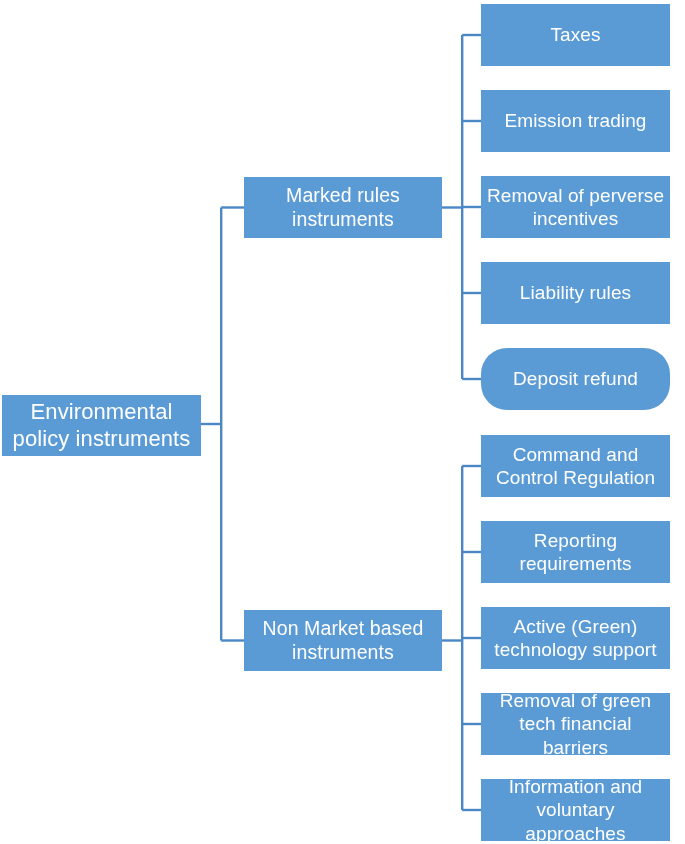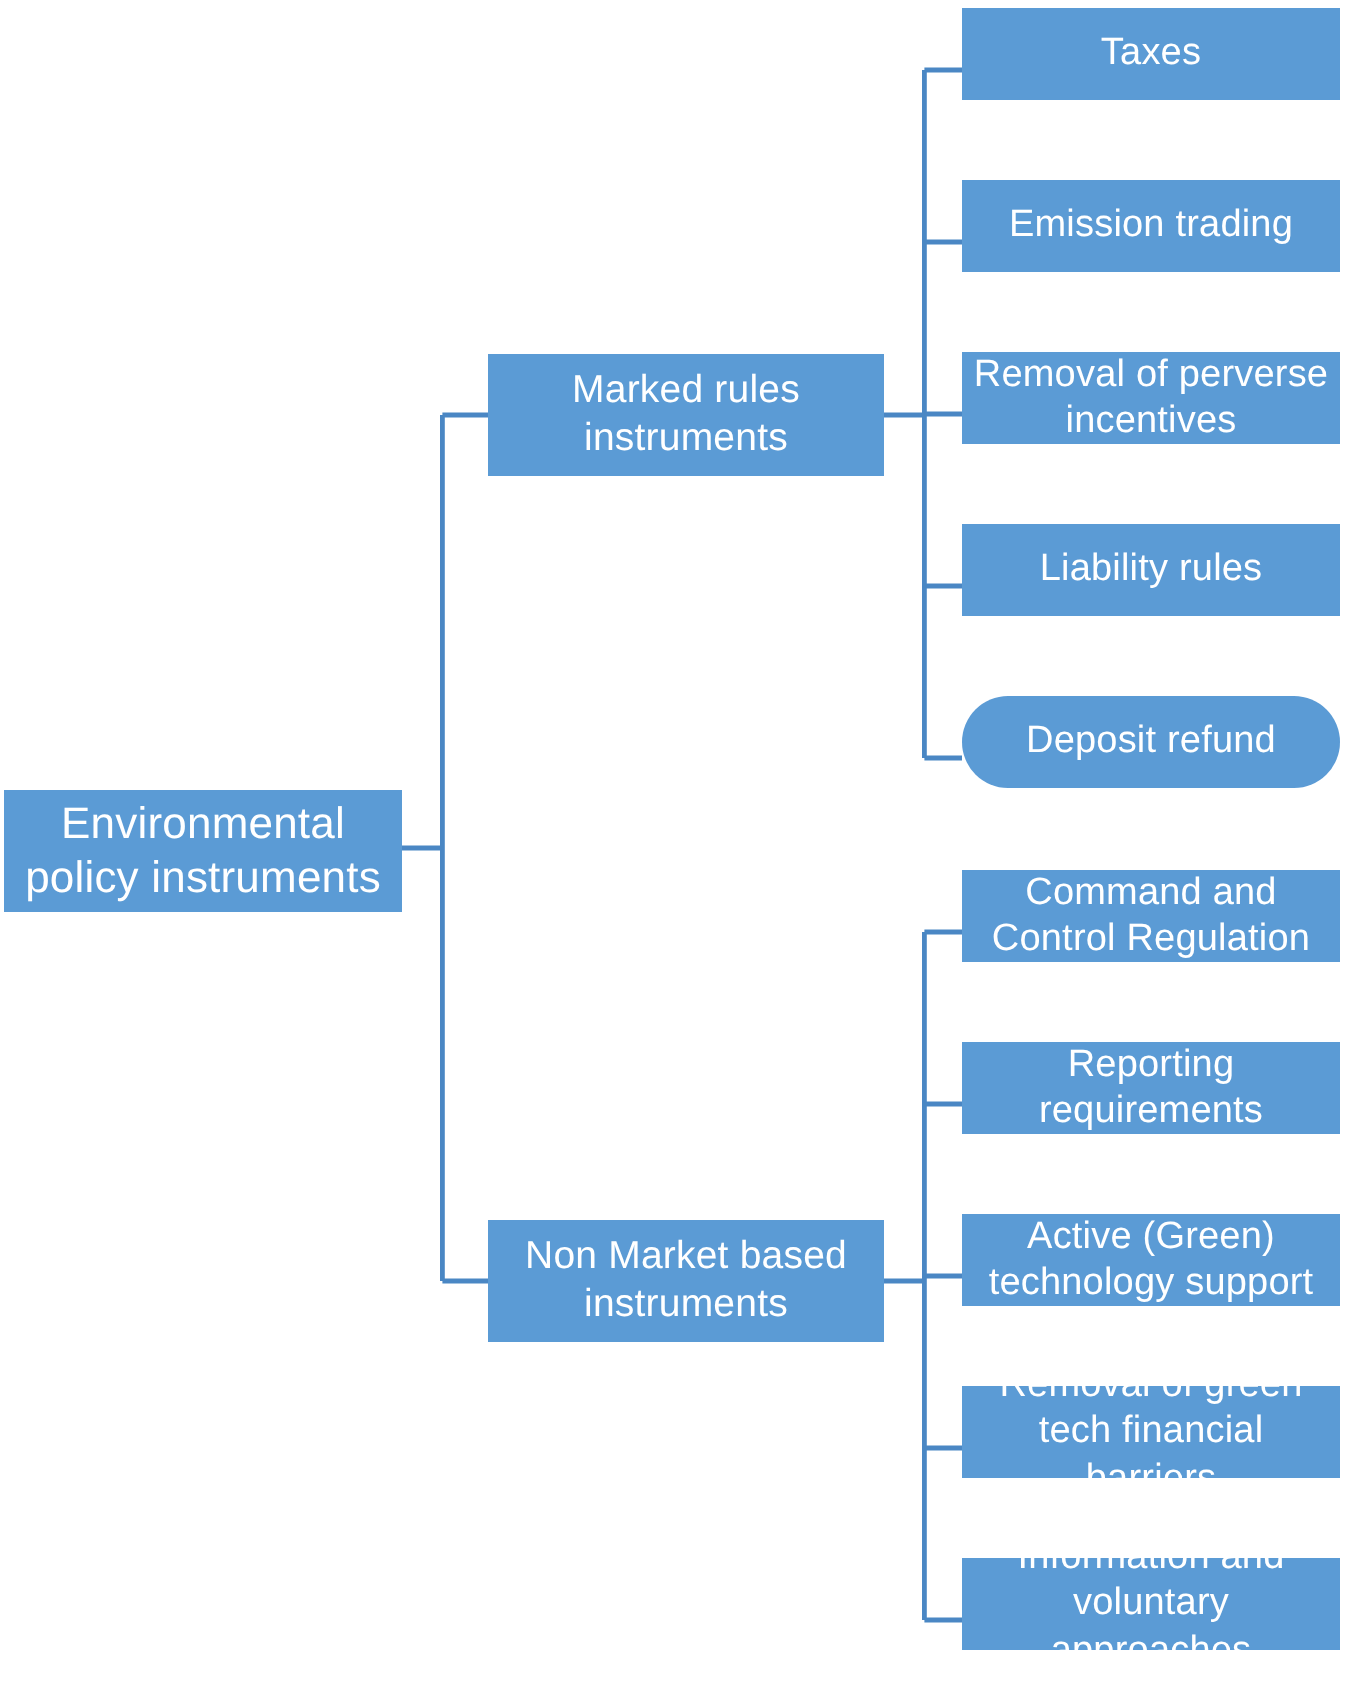--- a/index.html
+++ b/index.html
@@ -53,21 +53,21 @@
     width: 198px;
     height: 61px;
     font-size: 19.5px;
   }
   .node-branch.branch-market   { top: 177px; }
   .node-branch.branch-nonmarket{ top: 610px; }
 
   .node-leaf {
     left: 481px;
     width: 189px;
-    height: 46px;
+    height: 62px;
     font-size: 19px;
   }
   .leaf-r0 { top: 4px;   }
   .leaf-r1 { top: 90px;  }
   .leaf-r2 { top: 176px; }
   .leaf-r3 { top: 262px; }
   .leaf-r4 { top: 348px; border-radius: 26px; }
   .leaf-r5 { top: 435px; }
   .leaf-r6 { top: 521px; }
   .leaf-r7 { top: 607px; }

